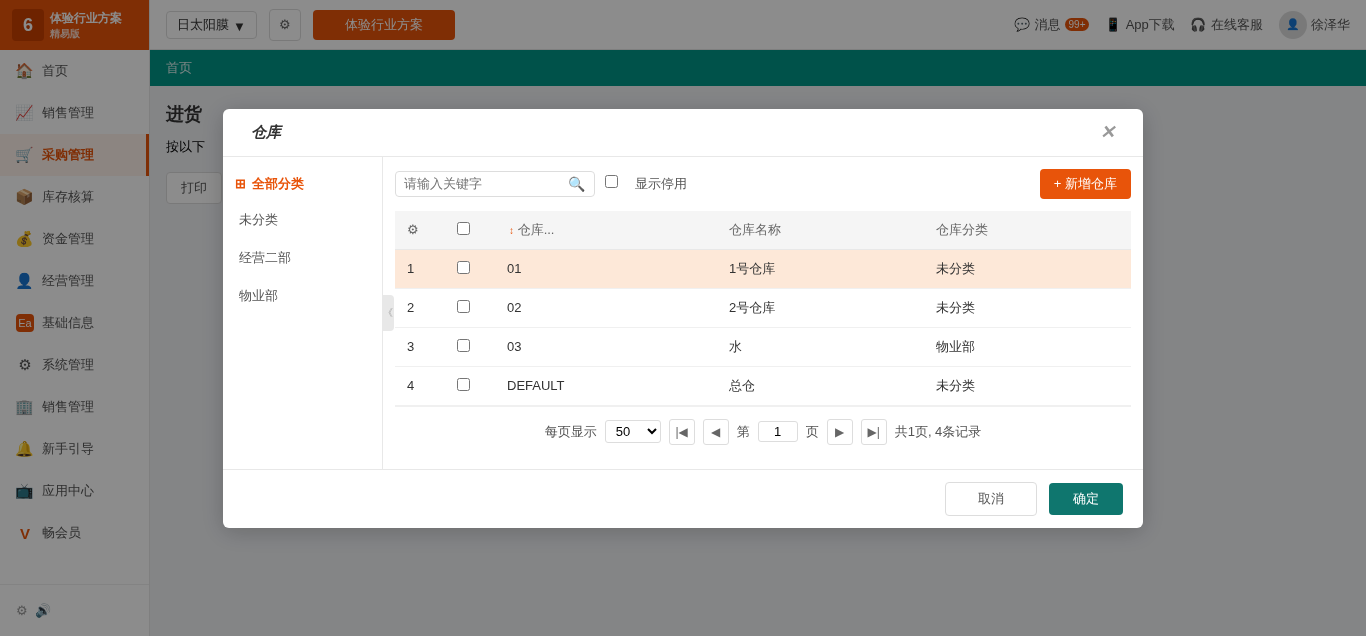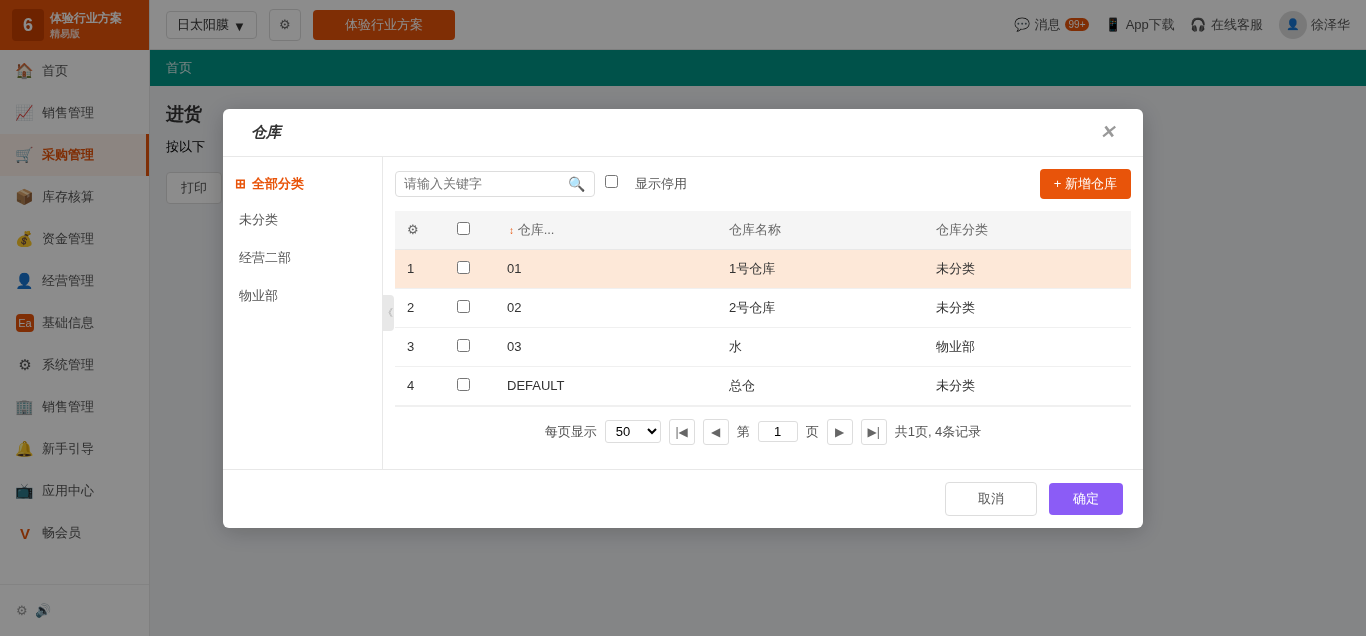--- a/index.html
+++ b/index.html
@@ -300,21 +300,21 @@
       border-radius: 4px;
       background: white;
       color: #555;
       cursor: pointer;
       font-size: 13px;
     }
     .confirm-btn {
       padding: 7px 24px;
       border: none;
       border-radius: 4px;
-      background: #8b5cf6;
+      background: #0f766e;
       color: white;
       cursor: pointer;
       font-size: 13px;
     }
 
     
     .bg-page-title { font-size: 18px; font-weight: bold; color: #333; margin-bottom: 12px; }
     .bg-filter-bar { display: flex; align-items: center; gap: 8px; margin-bottom: 16px; }
     .bg-actions { display: flex; gap: 8px; margin-bottom: 16px; }
     .bg-btn { padding: 6px 14px; border: 1px solid #ddd; border-radius: 4px; background: white; color: #555; font-size: 13px; cursor: pointer; }

